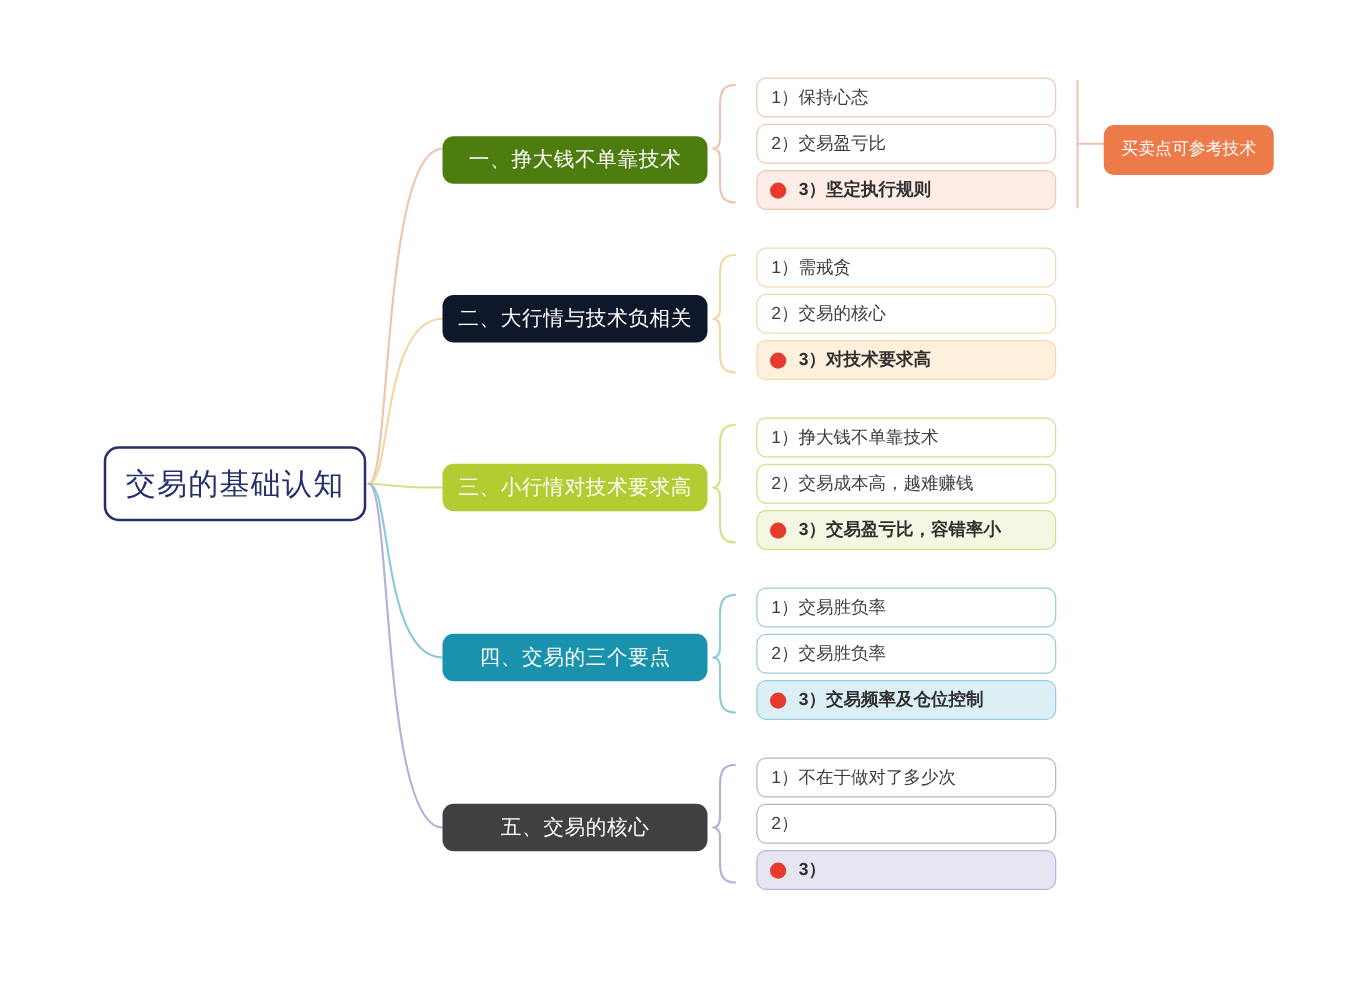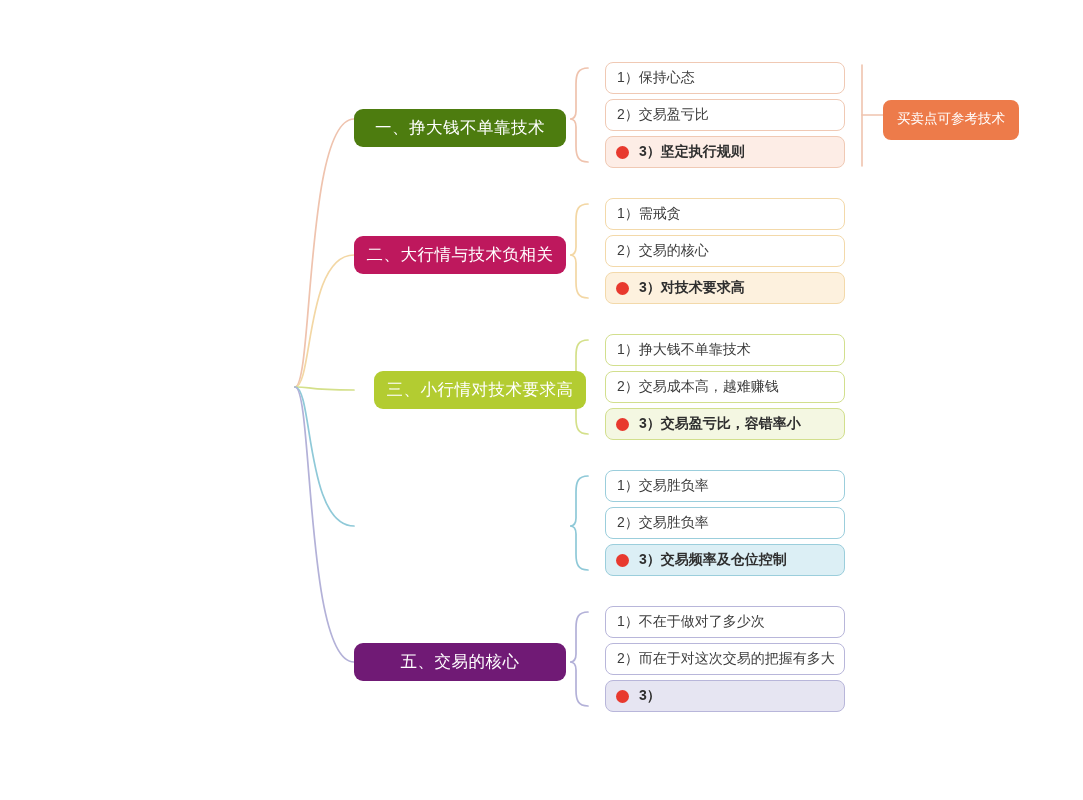--- a/index.html
+++ b/index.html
@@ -95,96 +95,101 @@
       <path d="M 295 387 C 313 387, 305.45 390, 354 390" fill="none" stroke="#D4E08A" stroke-width="1.7" stroke-linecap="round"></path>
       <path d="M 588 340 C 578 340, 576 346, 576 356 L 576 382 C 576 388, 573 390, 570 390 C 573 390, 576 392, 576 398 L 576 418 C 576 428, 578 434, 588 434" fill="none" stroke="#D4E08A" stroke-width="1.7" stroke-linecap="round"></path>
       <path d="M 295 387 C 313 387, 305.45 526, 354 526" fill="none" stroke="#8FC9D8" stroke-width="1.7" stroke-linecap="round"></path>
       <path d="M 588 476 C 578 476, 576 482, 576 492 L 576 518 C 576 524, 573 526, 570 526 C 573 526, 576 528, 576 534 L 576 554 C 576 564, 578 570, 588 570" fill="none" stroke="#8FC9D8" stroke-width="1.7" stroke-linecap="round"></path>
       <path d="M 295 387 C 313 387, 305.45 662, 354 662" fill="none" stroke="#B3B1D8" stroke-width="1.7" stroke-linecap="round"></path>
       <path d="M 588 612 C 578 612, 576 618, 576 628 L 576 654 C 576 660, 573 662, 570 662 C 573 662, 576 664, 576 670 L 576 690 C 576 700, 578 706, 588 706" fill="none" stroke="#B3B1D8" stroke-width="1.7" stroke-linecap="round"></path>
       <path d="M 862 65 L 862 166" fill="none" stroke="#EFC3AE" stroke-width="1.6" stroke-linecap="round"></path>
       <path d="M 862 115 L 883 115" fill="none" stroke="#EFC3AE" stroke-width="1.6" stroke-linecap="round"></path>
     </svg>
 
+  <div class="root-node" style="border-color: rgb(37, 48, 107); color: rgb(37, 48, 107);">
+    <span>交易的基础认知</span>
+  </div>
 
   <div class="branch" style="top: 109px; background: #4d7c0f; font-family: Liberation Serif, serif;">
     <span>一、挣大钱不单靠技术</span>
   </div>
   <div class="sub" style="top: 62px; border: 1.3px solid rgb(240, 201, 180);">
     <span class="txt">1）</span>
     <span class="txt">保持心态</span>
   </div>
   <div class="sub" style="top: 99px; border: 1.3px solid rgb(240, 201, 180);">
     <span class="txt">2）</span>
     <span class="txt">交易盈亏比</span>
   </div>
   <div class="sub hl" style="top: 136px; border: 1.3px solid rgb(240, 201, 180); background: rgb(253, 237, 230);">
     <span class="dot" style="background: rgb(232, 57, 46);"></span>
     <span class="txt">3）</span>
     <span class="txt">坚定执行规则</span>
   </div>
 
-  <div class="branch" style="top: 236px; background: #be185d;">
+  <div class="branch" style="top: 236px; background: #0f172a;">
     <span>二、大行情与技术负相关</span>
   </div>
   <div class="sub" style="top: 198px; border: 1.3px solid rgb(243, 217, 170);">
     <span class="txt">1）</span>
     <span class="txt">需戒贪</span>
   </div>
   <div class="sub" style="top: 235px; border: 1.3px solid rgb(243, 217, 170);">
     <span class="txt">2）</span>
     <span class="txt">交易的核心</span>
   </div>
   <div class="sub hl" style="top: 272px; border: 1.3px solid rgb(243, 217, 170); background: rgb(253, 241, 222);">
     <span class="dot" style="background: rgb(232, 57, 46);"></span>
     <span class="txt">3）</span>
     <span class="txt">对技术要求高</span>
   </div>
 
-  <div class="branch" style="top: 371px; background: rgb(179, 204, 49); margin-left: 20px;">
+  <div class="branch" style="top: 371px; background: rgb(179, 204, 49);">
     <span>三、小行情对技术要求高</span>
   </div>
   <div class="sub" style="top: 334px; border: 1.3px solid rgb(210, 223, 141);">
     <span class="txt">1）</span>
     <span class="txt">挣大钱不单靠技术</span>
   </div>
   <div class="sub" style="top: 371px; border: 1.3px solid rgb(210, 223, 141);">
     <span class="txt">2）</span>
     <span class="txt">交易成本高，越难赚钱</span>
   </div>
   <div class="sub hl" style="top: 408px; border: 1.3px solid rgb(210, 223, 141); background: rgb(244, 247, 226);">
     <span class="dot" style="background: rgb(232, 57, 46);"></span>
     <span class="txt">3）</span>
     <span class="txt">交易盈亏比，容错率小</span>
   </div>
 
+  <div class="branch" style="top: 507px; background: rgb(26, 146, 174);">
+    <span>四、交易的三个要点</span>
+  </div>
   <div class="sub" style="top: 470px; border: 1.3px solid rgb(155, 206, 220);">
     <span class="txt">1）</span>
     <span class="txt">交易胜负率</span>
   </div>
   <div class="sub" style="top: 507px; border: 1.3px solid rgb(155, 206, 220);">
     <span class="txt">2）</span>
     <span class="txt">交易胜负率</span>
   </div>
   <div class="sub hl" style="top: 544px; border: 1.3px solid rgb(155, 206, 220); background: rgb(220, 239, 245);">
     <span class="dot" style="background: rgb(232, 57, 46);"></span>
     <span class="txt">3）</span>
     <span class="txt">交易频率及仓位控制</span>
   </div>
 
-  <div class="branch" style="top: 643px; background: #701a75; align-items: center;">
+  <div class="branch" style="top: 643px; background: #404040; align-items: center;">
     <span>五、交易的核心</span>
   </div>
   <div class="sub" style="top: 606px; border: 1.3px solid rgb(184, 182, 218);">
     <span class="txt">1）</span>
     <span class="txt">不在于做对了多少次</span>
   </div>
   <div class="sub" style="top: 643px; border: 1.3px solid rgb(184, 182, 218);">
     <span class="txt">2）</span>
-    <span class="txt">而在于对这次交易的把握有多大</span>
   </div>
   <div class="sub hl" style="top: 680px; border: 1.3px solid rgb(184, 182, 218); background: rgb(230, 229, 242);">
     <span class="dot" style="background: rgb(232, 57, 46);"></span>
     <span class="txt">3）</span>
   </div>
 
   <div class="note" style="background: rgb(237, 123, 74);">
     <span>买卖点可参考技术</span>
   </div>
 

